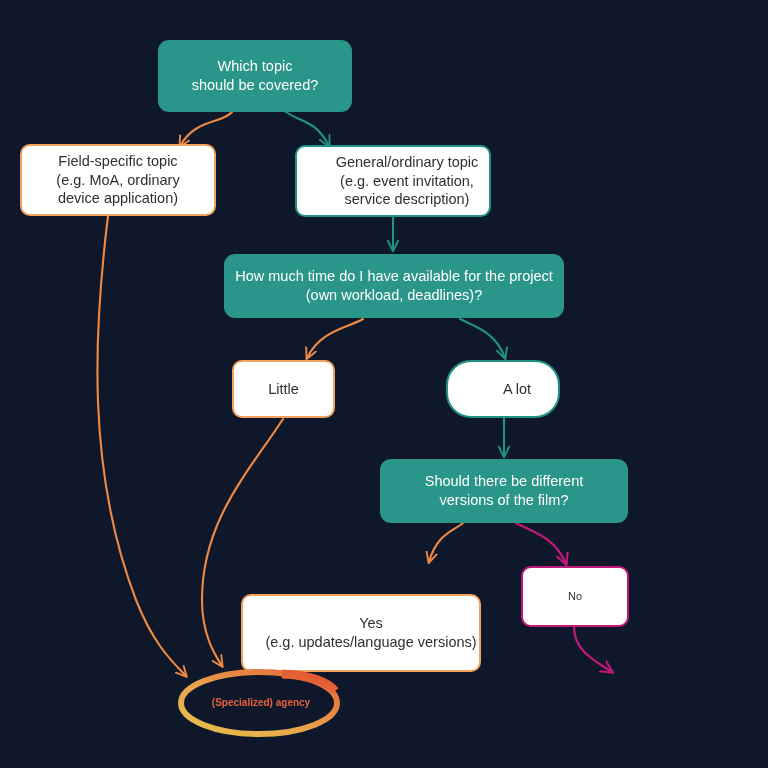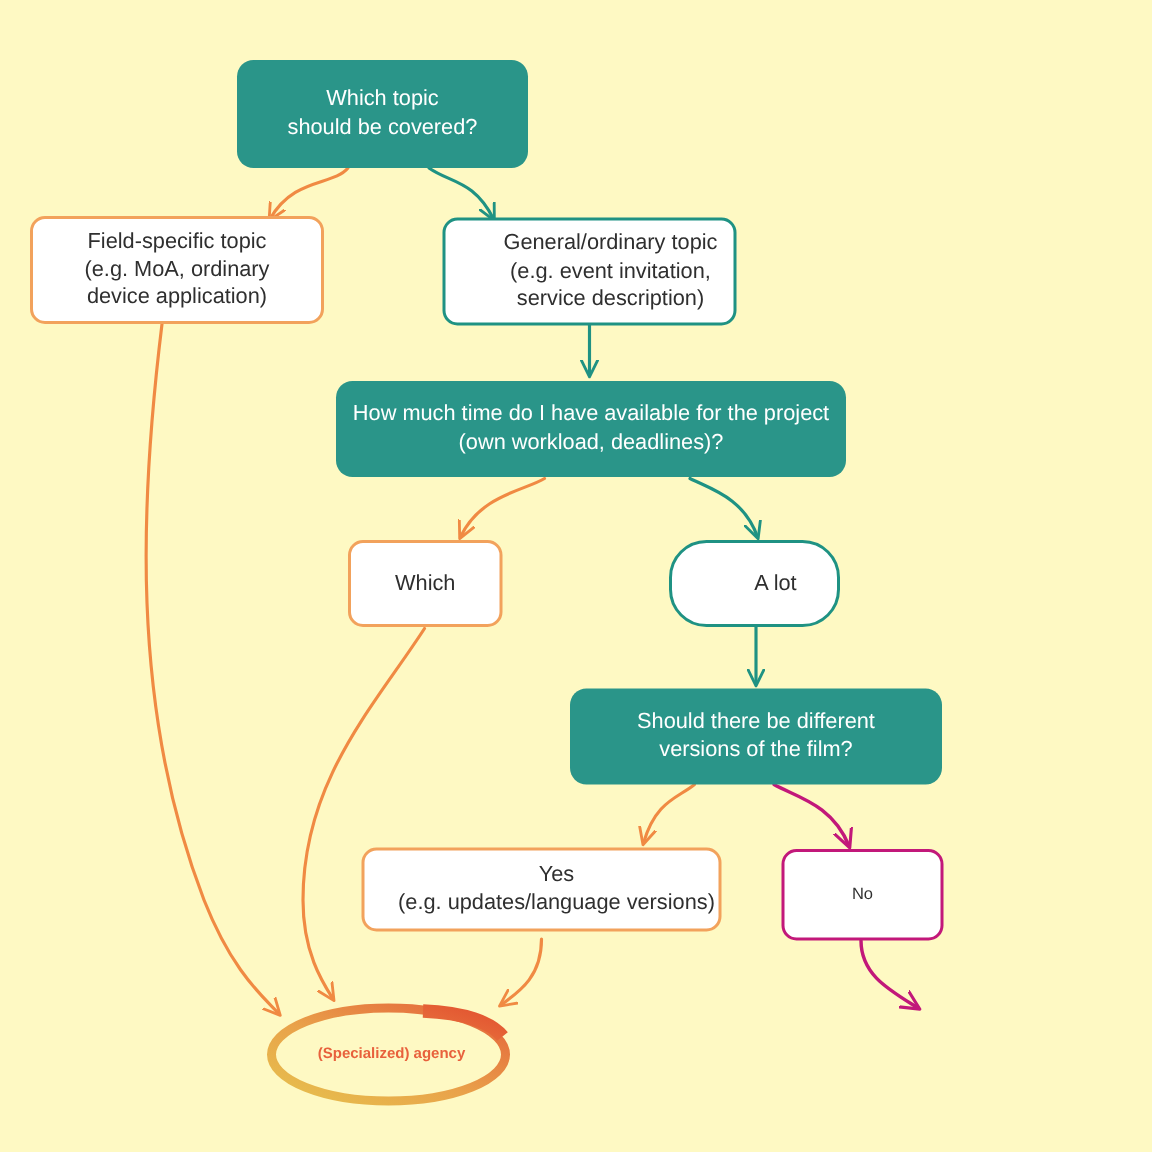--- a/index.html
+++ b/index.html
@@ -10,21 +10,21 @@
   body {
     width: 768px;
     height: 768px;
     font-family: "Liberation Sans", sans-serif;
     overflow: hidden;
   }
   #canvas {
     position: relative;
     width: 768px;
     height: 768px;
-    background: #fef9c3;
+    background: #0f172a;
   }
   #edges {
     position: absolute;
     left: 0;
     top: 0;
     width: 768px;
     height: 768px;
     pointer-events: none;
   }
   .node {
@@ -155,28 +155,28 @@
 (e.g. MoA, ordinary
 device application)</div>
 
   <div class="node node-teal-outline" id="node-general" style="left:295px; top:145px; width:196px; height:72px;">General/ordinary topic
 (e.g. event invitation,
 service description)</div>
 
   <div class="node node-teal-fill" id="node-time" style="left:224px; top:254px; width:340px; height:64px;">How much time do I have available for the project
 (own workload, deadlines)?</div>
 
-  <div class="node node-orange-outline" id="node-little" style="left:232px; top:360px; width:103px; height:58px;">Which</div>
+  <div class="node node-orange-outline" id="node-little" style="left:232px; top:360px; width:103px; height:58px;">Little</div>
 
   <div class="node node-teal-outline" id="node-alot" style="left:446px; top:360px; width:114px; height:58px;border-radius:25px;">A lot</div>
 
   <div class="node node-teal-fill" id="node-versions" style="left:380px; top:459px; width:248px; height:64px;">Should there be different
 versions of the film?</div>
 
-  <div class="node node-orange-outline" id="node-yes" style="left:241px; top:565px; width:240px; height:56px;padding-left:20px;">Yes
+  <div class="node node-orange-outline" id="node-yes" style="left:241px; top:594px; width:240px; height:78px;padding-left:20px;">Yes
 (e.g. updates/language versions)</div>
 
   <div class="node node-magenta-outline" id="node-no" style="left:521px; top:566px; width:108px; height:61px;">No</div>
 
   <div class="terminal" id="node-agency" style="left:170px; top:664px; width:182px; height:76px;">
     <svg width="182" height="76" viewBox="0 0 182 76" xmlns="http://www.w3.org/2000/svg">
       <ellipse cx="89" cy="39" rx="78" ry="31" fill="none" stroke="url(#grad-agency)" stroke-width="6"></ellipse>
       <path d="M 112 10 C 140 11 158 18 165 27" fill="none" stroke="url(#grad-agency-arc)" stroke-width="9" stroke-linecap="butt"></path>
     </svg>
     <span class="tlabel">(Specialized) agency</span>

